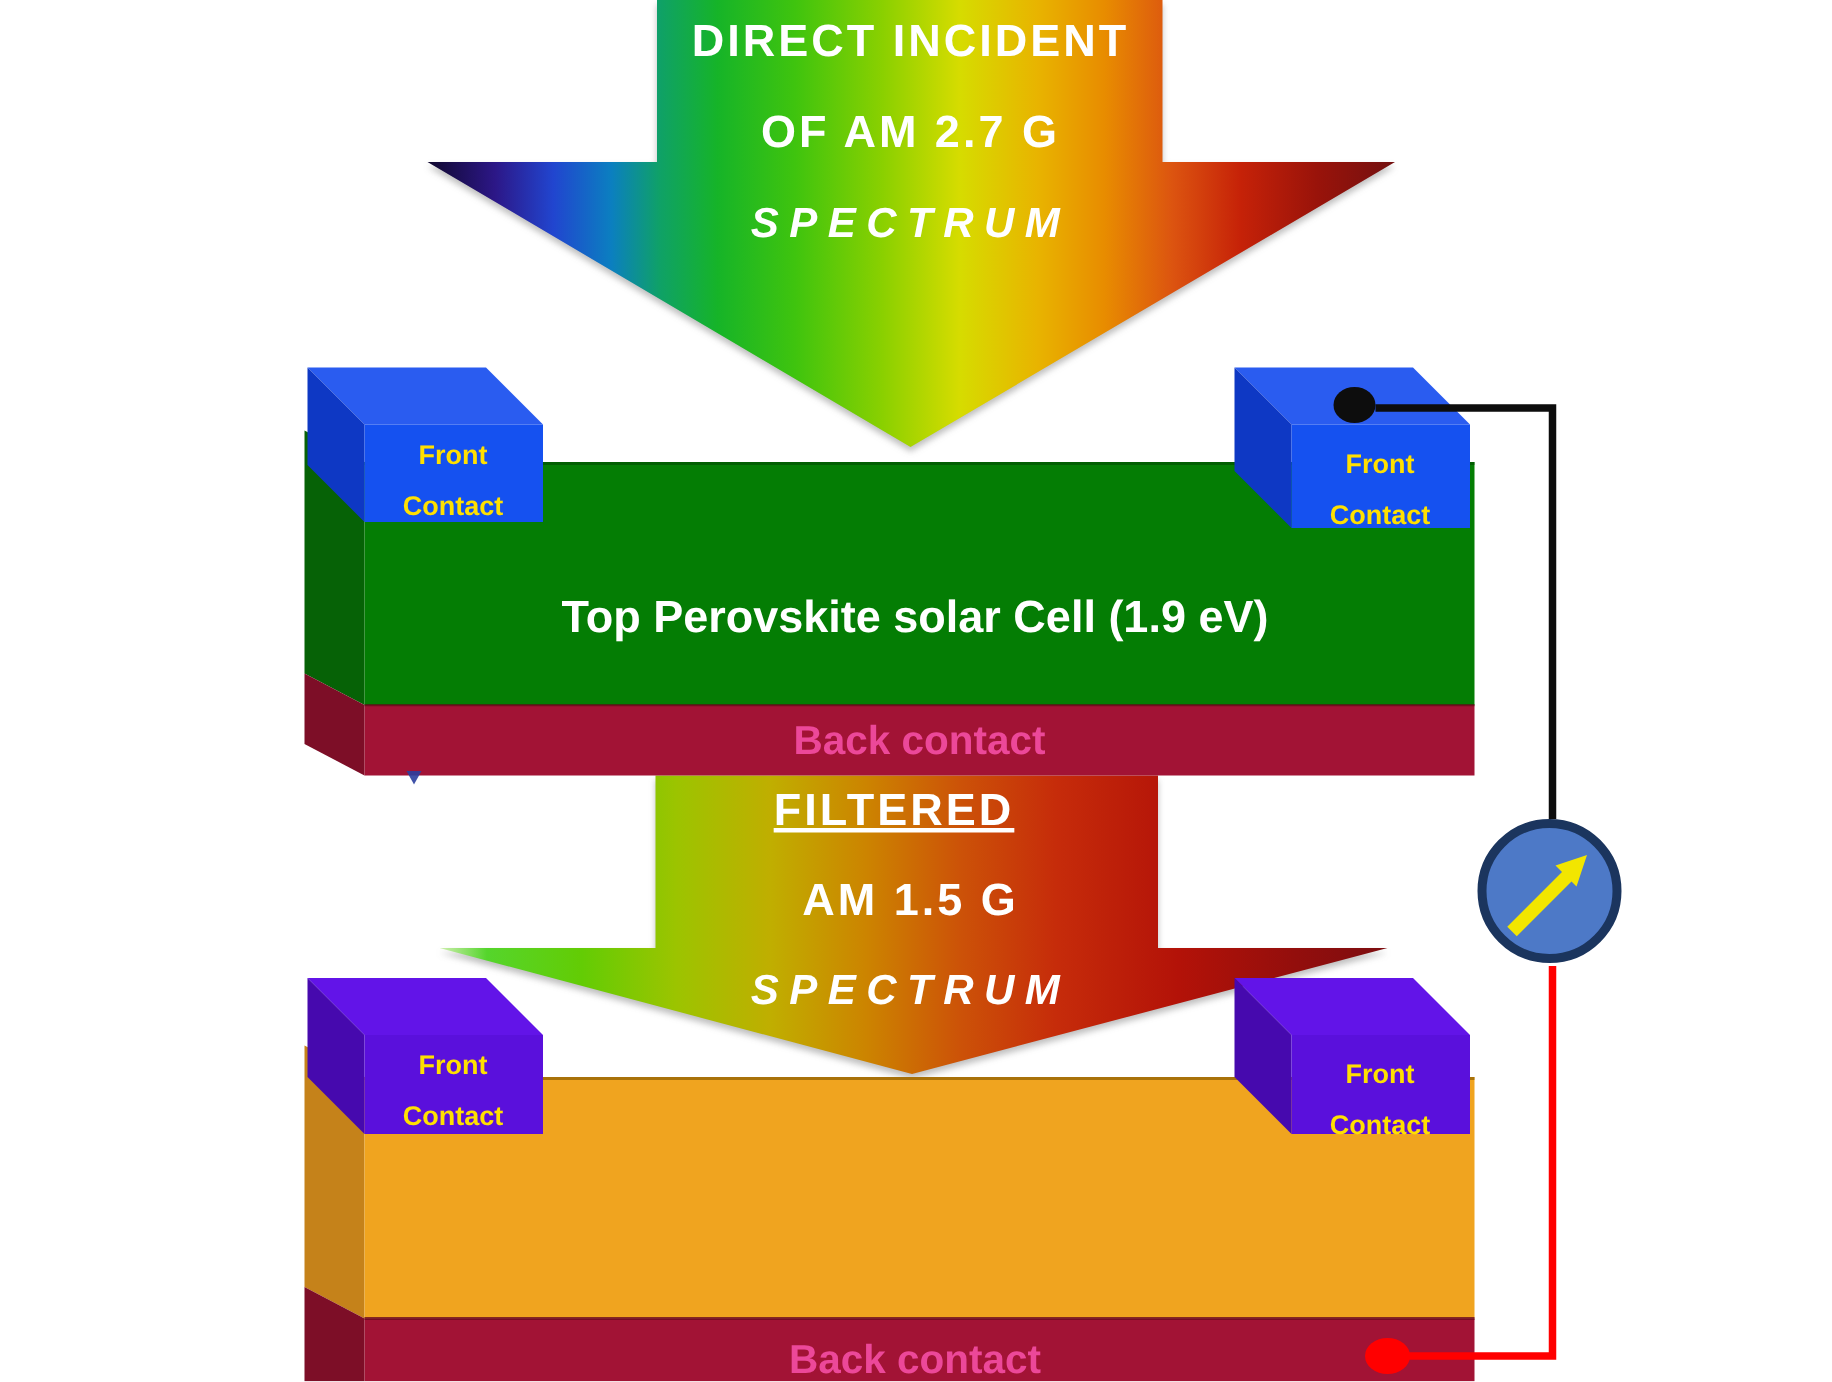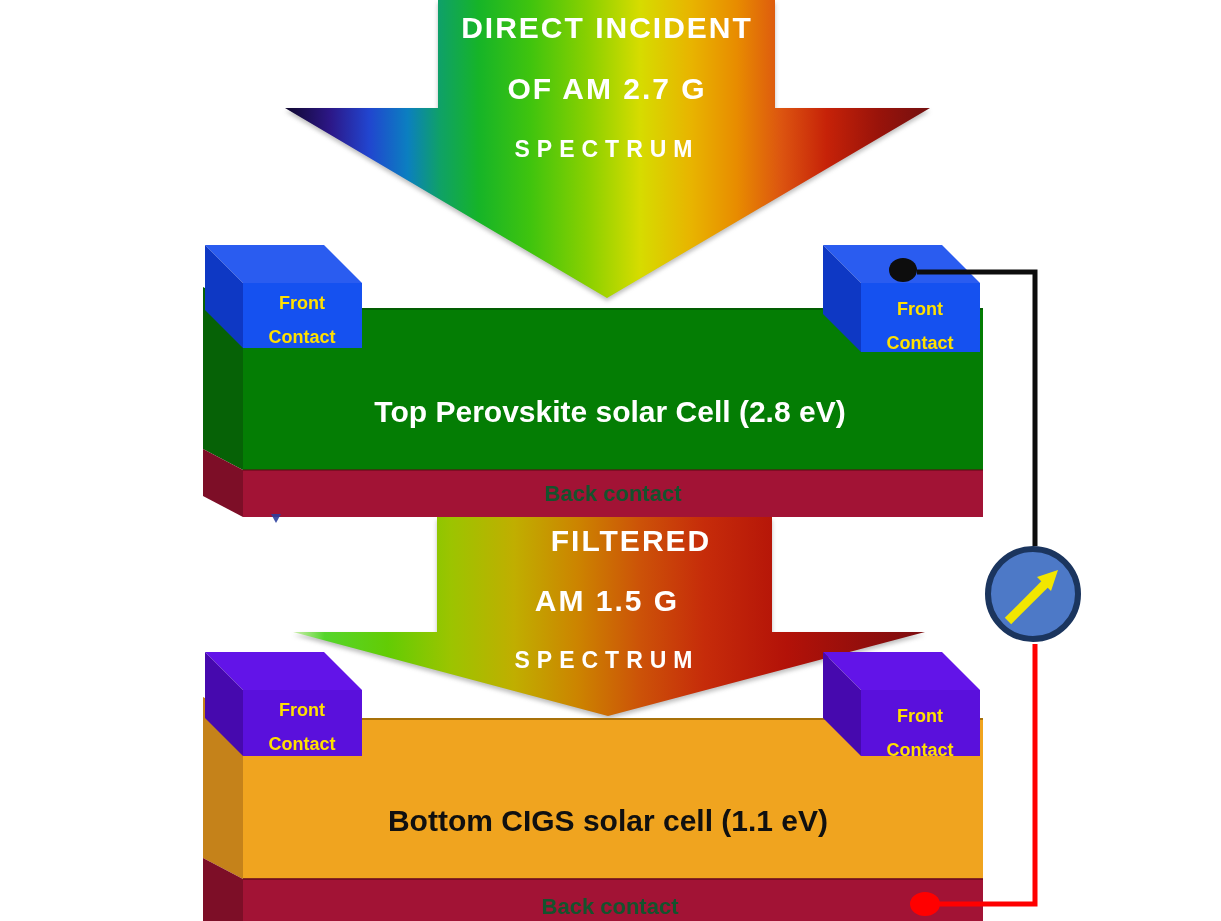--- a/index.html
+++ b/index.html
@@ -4,24 +4,24 @@
 <style>
   html,body { margin:0; padding:0; background:#ffffff; }
   .canvas {
     position:relative; width:1221px; height:921px; overflow:hidden;
     background:#ffffff;
     font-family:"Liberation Sans", sans-serif;
   }
   .canvas svg { position:absolute; left:0; top:0; }
   .lbl { position:absolute; transform:translate(-50%,-50%); white-space:nowrap; font-weight:bold; }
   .arrow-txt { color:#ffffff; font-size:30px; letter-spacing:2px; }
-  .arrow-txt.wide { font-size:23px; letter-spacing:7px; }
+  .arrow-txt.wide { font-size:28px; letter-spacing:7px;font-style:italic; }
   .cell-lbl-top { color:#ffffff; font-size:30px; }
   .cell-lbl-bottom { color:#101010; font-size:30px; }
-  .back-lbl { color:#14532d; font-size:22px; }
+  .back-lbl { color:#ec4899; font-size:27px; }
   .fc { position:absolute; transform:translateX(-50%); text-align:center;
         color:#ffe000; font-size:18px; font-weight:bold; line-height:34px; }
   .fc span { display:block; }
   .soft { filter:drop-shadow(0 3px 2px rgba(70,70,70,0.35)); }
 </style>
 </head>
 <body>
 
 <div class="canvas">
 
@@ -102,28 +102,27 @@
 
     <circle cx="1033" cy="594" r="45" stroke="#1b355e" stroke-width="6" fill="#4d79c7"></circle>
     <line x1="1008" y1="621" x2="1046" y2="583" stroke="#f2e600" stroke-width="9"></line>
     <polygon points="1058,570 1051,591 1037,577" fill="#f2e600"></polygon>
   </svg>
 
   <div class="lbl arrow-txt" style="left:607px; top:28px;">DIRECT INCIDENT</div>
   <div class="lbl arrow-txt" style="left:607px; top:89px;">OF AM 2.7 G</div>
   <div class="lbl arrow-txt wide" style="left:607px; top:149px;">SPECTRUM</div>
 
-  <div class="lbl arrow-txt" style="left:631px; top:541px;">FILTERED</div>
+  <div class="lbl arrow-txt" style="left:596px; top:541px;text-decoration:underline;">FILTERED</div>
   <div class="lbl arrow-txt" style="left:607px; top:601px;">AM 1.5 G</div>
   <div class="lbl arrow-txt wide" style="left:607px; top:660px;">SPECTRUM</div>
 
-  <div class="lbl cell-lbl-top" style="left:610px; top:412px;">Top Perovskite solar Cell (2.8 eV)</div>
+  <div class="lbl cell-lbl-top" style="left:610px; top:412px;">Top Perovskite solar Cell (1.9 eV)</div>
   <div class="lbl back-lbl" style="left:613px; top:494px;">Back contact</div>
 
-  <div class="lbl cell-lbl-bottom" style="left:608px; top:821px;">Bottom CIGS solar cell (1.1 eV)</div>
   <div class="lbl back-lbl" style="left:610px; top:907px;">Back contact</div>
 
   <div class="fc" style="left:302px; top:286px;">
     <span>Front</span>
     <span>Contact</span>
   </div>
   <div class="fc" style="left:920px; top:292px;">
     <span>Front</span>
     <span>Contact</span>
   </div>

